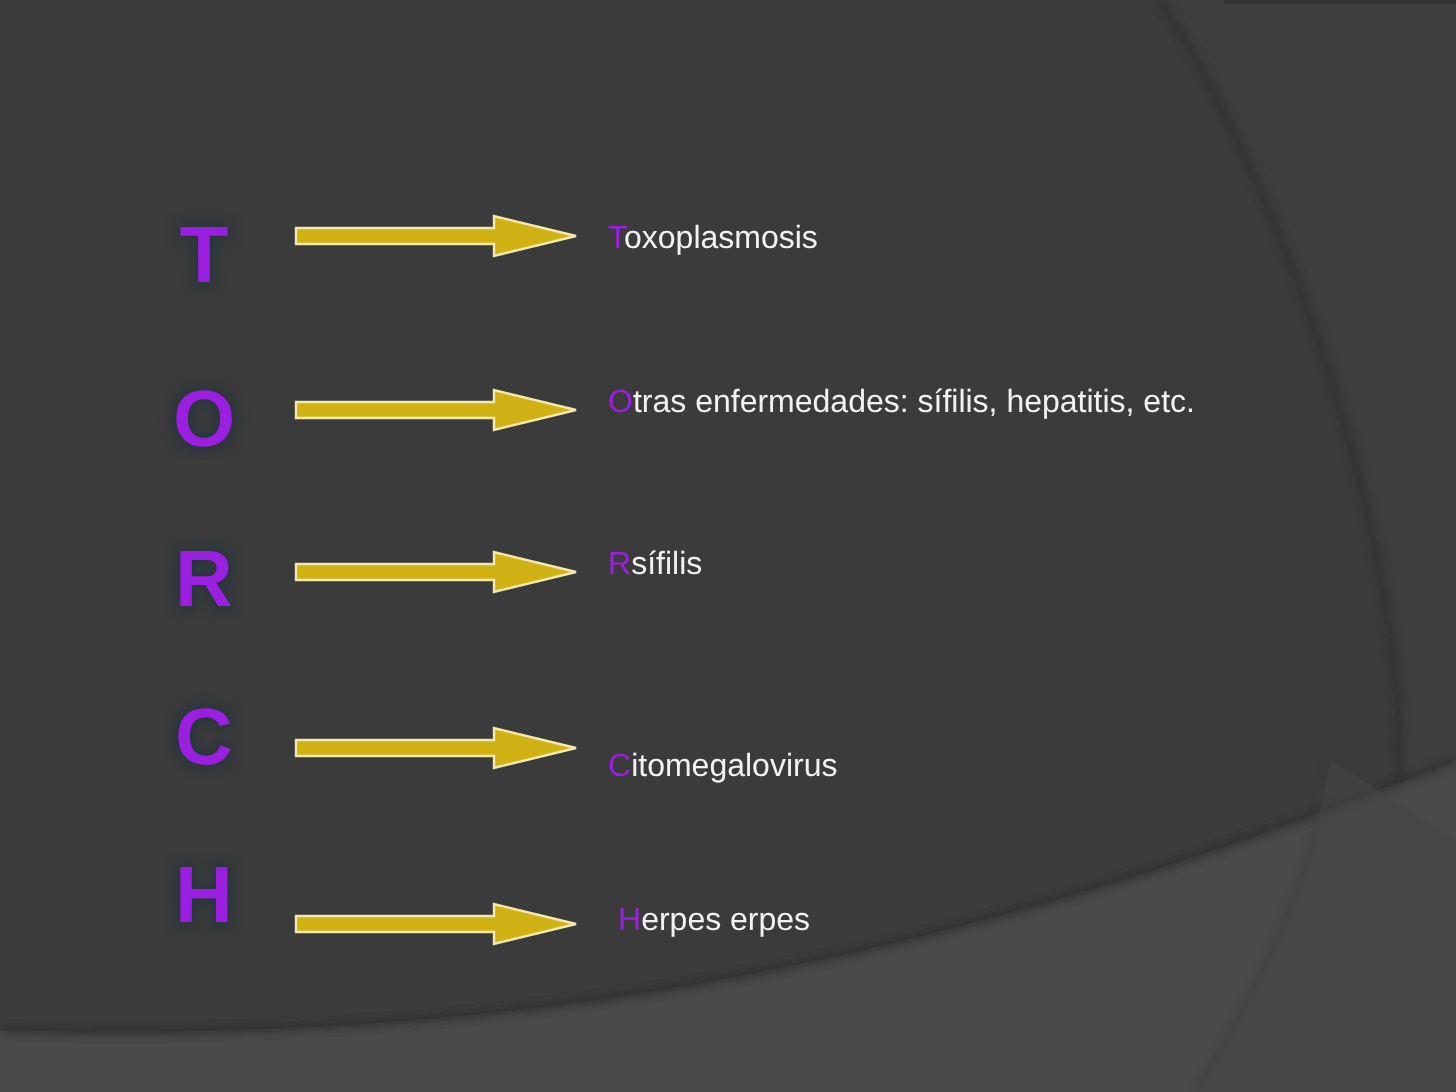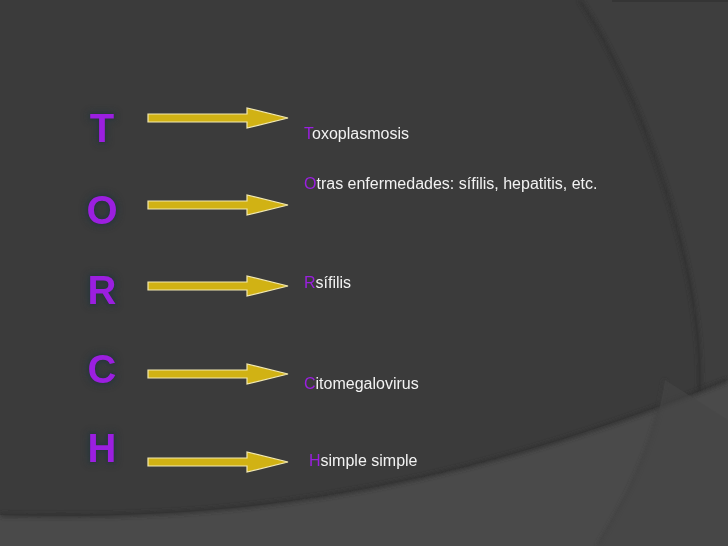--- a/index.html
+++ b/index.html
@@ -34,29 +34,29 @@
   <path d="M0,515 C200,520 420,505 728,380" fill="none" stroke="#2e2e2e" stroke-width="3" filter="url(#sh)"></path>
 
   <path d="M665,380 C655,450 620,510 598,546" fill="none" stroke="#3a3a3a" stroke-width="2" filter="url(#sh)"></path>
   <path d="M665,380 C655,450 620,510 598,546 L728,546 L728,420 Z" fill="#464646" opacity="0.6"></path>
 </svg>
 
 <div class="letter" style="top:106px">T</div>
 <svg class="arrow" style="top:107px" viewBox="0 0 144 22">
   <polygon points="1,7 100,7 100,1 141,11 100,21 100,15 1,15" fill="#d1b214" stroke="#f3e9b0" stroke-width="1.2"></polygon>
 </svg>
-<div class="label" style="top:124px">
+<div class="label" style="top:110px">
   <span class="first">T</span><span>oxoplasmosis</span>
 </div>
 
 <div class="letter" style="top:188px">O</div>
 <svg class="arrow" style="top:194px" viewBox="0 0 144 22">
   <polygon points="1,7 100,7 100,1 141,11 100,21 100,15 1,15" fill="#d1b214" stroke="#f3e9b0" stroke-width="1.2"></polygon>
 </svg>
-<div class="label" style="top:174px">
+<div class="label" style="top:192px">
   <span class="first">O</span><span>tras enfermedades: sífilis, hepatitis, etc.</span>
 </div>
 
 <div class="letter" style="top:268px">R</div>
 <svg class="arrow" style="top:275px" viewBox="0 0 144 22">
   <polygon points="1,7 100,7 100,1 141,11 100,21 100,15 1,15" fill="#d1b214" stroke="#f3e9b0" stroke-width="1.2"></polygon>
 </svg>
 <div class="label" style="top:273px">
   <span class="first">R</span><span>sífilis</span>
 </div>
@@ -67,14 +67,14 @@
 </svg>
 <div class="label" style="top:374px">
   <span class="first">C</span><span>itomegalovirus</span>
 </div>
 
 <div class="letter" style="top:426px">H</div>
 <svg class="arrow" style="top:451px" viewBox="0 0 144 22">
   <polygon points="1,7 100,7 100,1 141,11 100,21 100,15 1,15" fill="#d1b214" stroke="#f3e9b0" stroke-width="1.2"></polygon>
 </svg>
 <div class="label" style="top:451px; left:309px">
-  <span class="first">H</span><span>simple simple</span>
+  <span class="first">H</span><span>erpes erpes</span>
 </div>
 
 </body></html>

